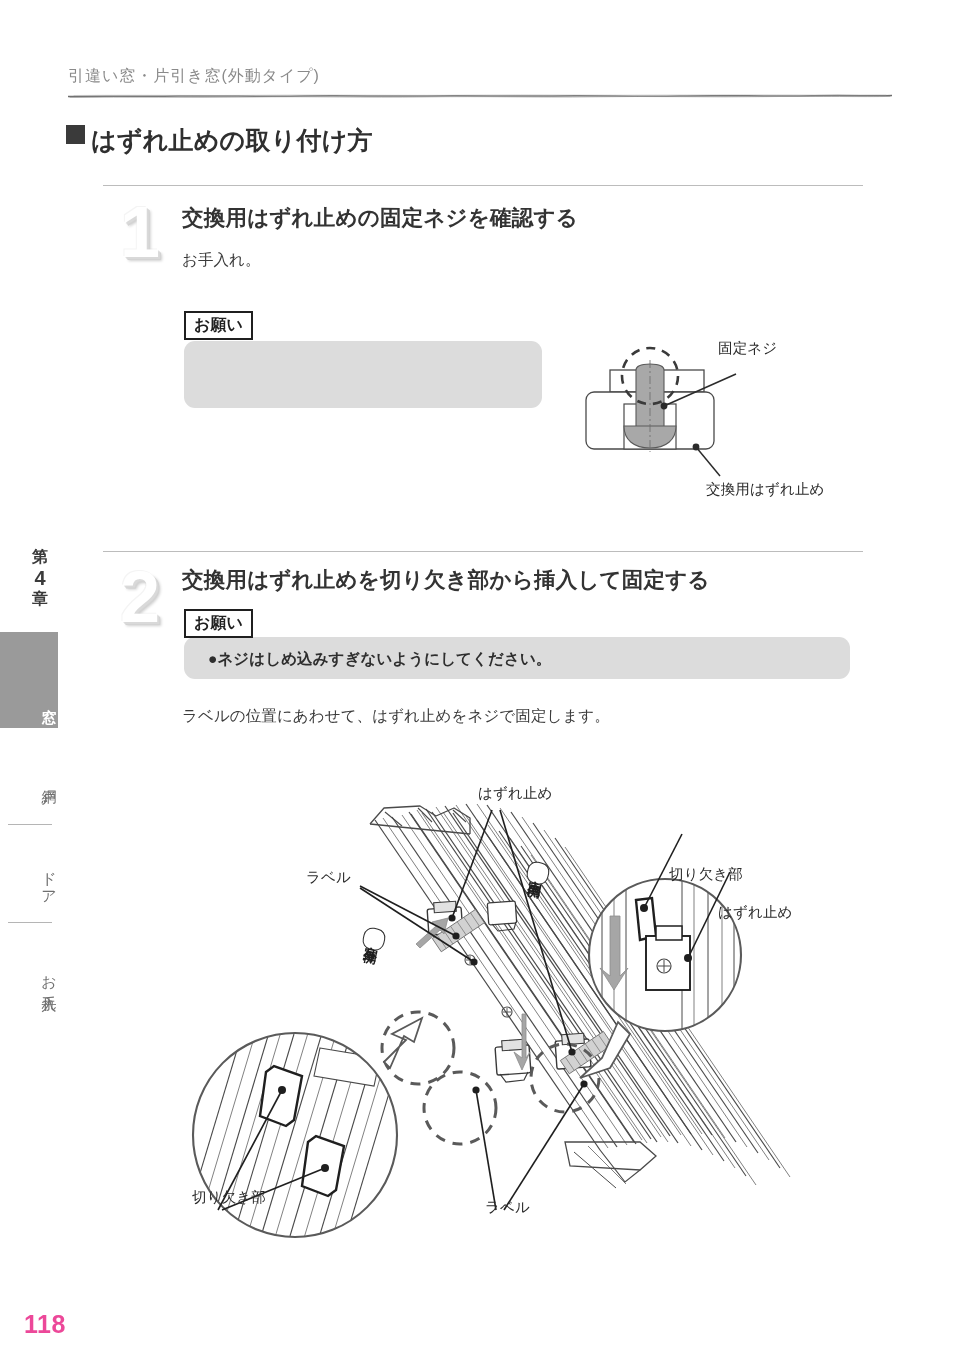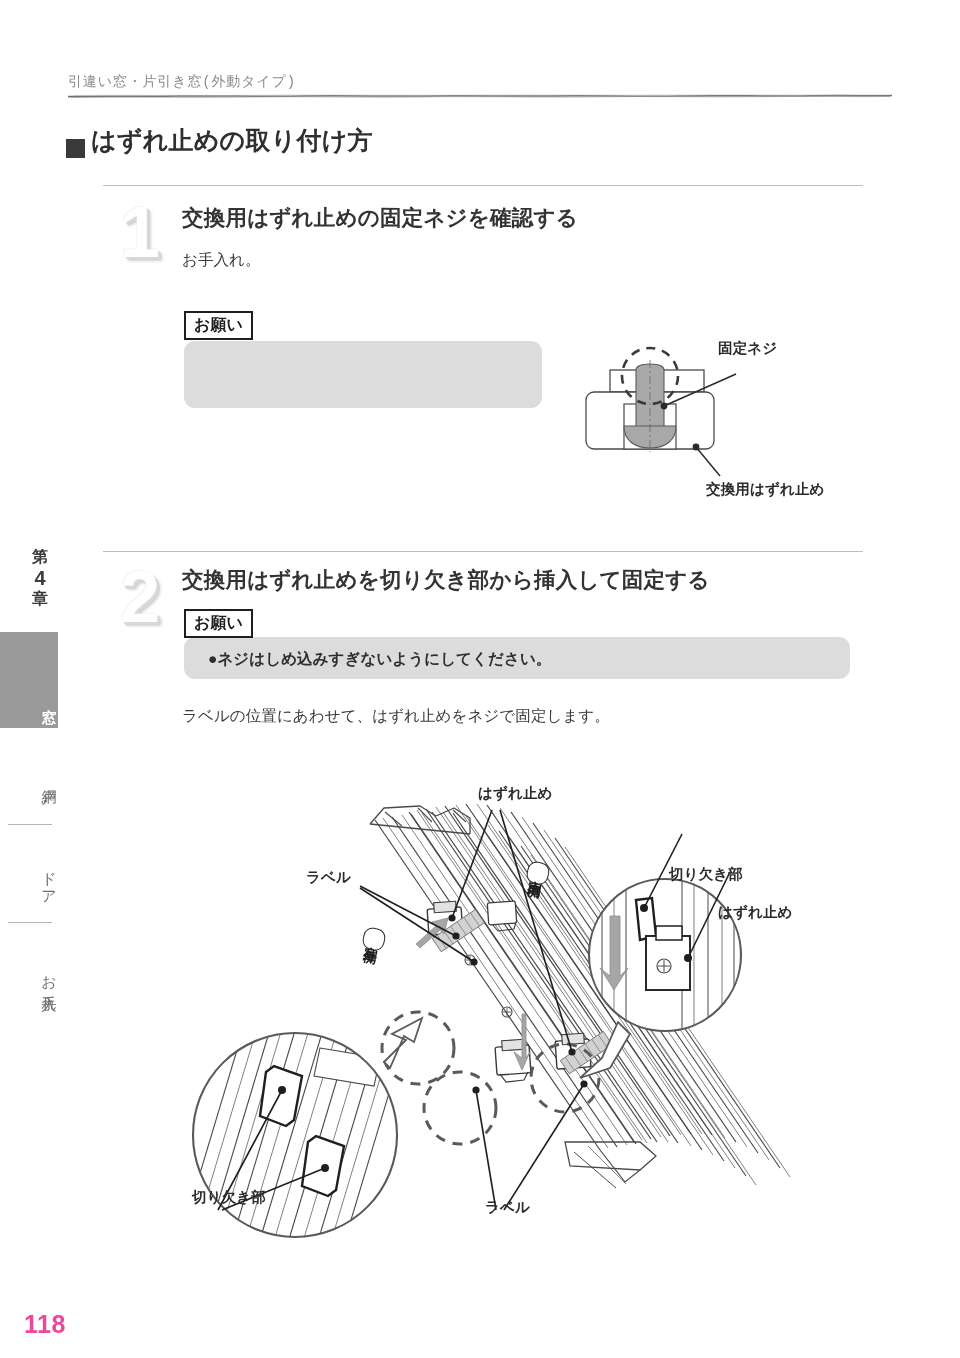--- a/index.html
+++ b/index.html
@@ -14,45 +14,44 @@
     overflow: hidden;
     font-family: "Liberation Sans", "DejaVu Sans", sans-serif;
     color: #3b3b3b;
     -webkit-font-smoothing: antialiased;
   }
 
   
   .run-head {
     position: absolute;
     left: 68px;
-    top: 73px;
-    font-size: 14px;
+    top: 66px;
+    font-size: 16px;
     letter-spacing: 0.06em;
     color: #8a8a8a;
-    font-family: Liberation Mono, monospace;
   }
   .head-rule {
     position: absolute;
     left: 68px;
     top: 93px;
     width: 824px;
     height: 6px;
   }
 
   
   .sec-title {
     position: absolute;
     left: 66px;
     top: 124px;
     font-size: 25px;
     font-weight: bold;
     color: #2f2f2f;
     letter-spacing: 0.01em;
     display: flex;
-    align-items: flex-end;
+    align-items: flex-start;
     gap: 6px;
   }
   .sq {
     display: inline-block;
     width: 19px;
     height: 19px;
     background: #3a3a3a;
     position: relative;
     top: 1px;
   }
@@ -177,21 +176,21 @@
     font-weight: bold;
     color: #ec4899;
     letter-spacing: 0.02em;
   }
 
   
   .fig { position: absolute; }
   .fig-label {
     position: absolute;
     font-size: 14.5px;
-    font-weight: bold;
+    font-weight: normal;
     color: #2b2b2b;
     white-space: nowrap;
     letter-spacing: 0.01em;
   }
   .side-badge {
     position: absolute;
     border: 1.6px solid #2b2b2b;
     border-radius: 9px;
     background: #ffffff;
     font-size: 13.5px;

